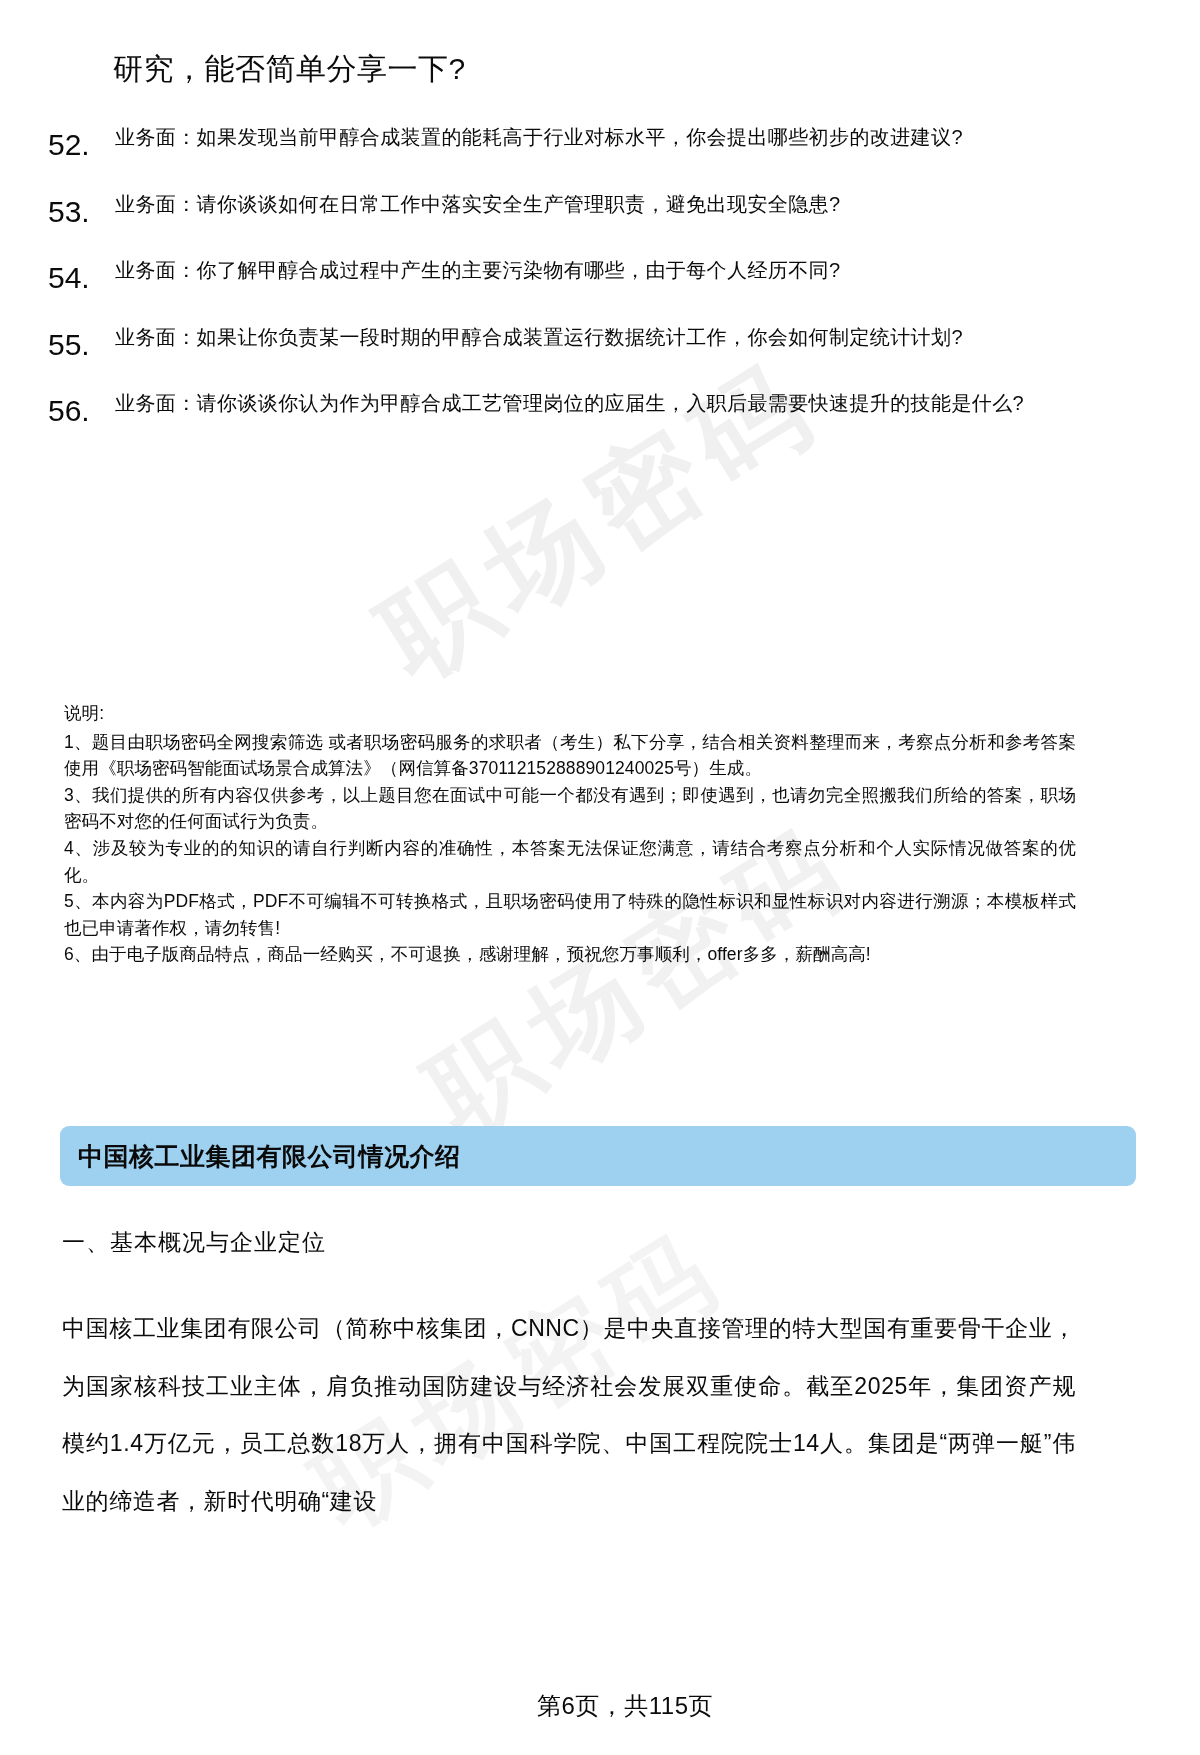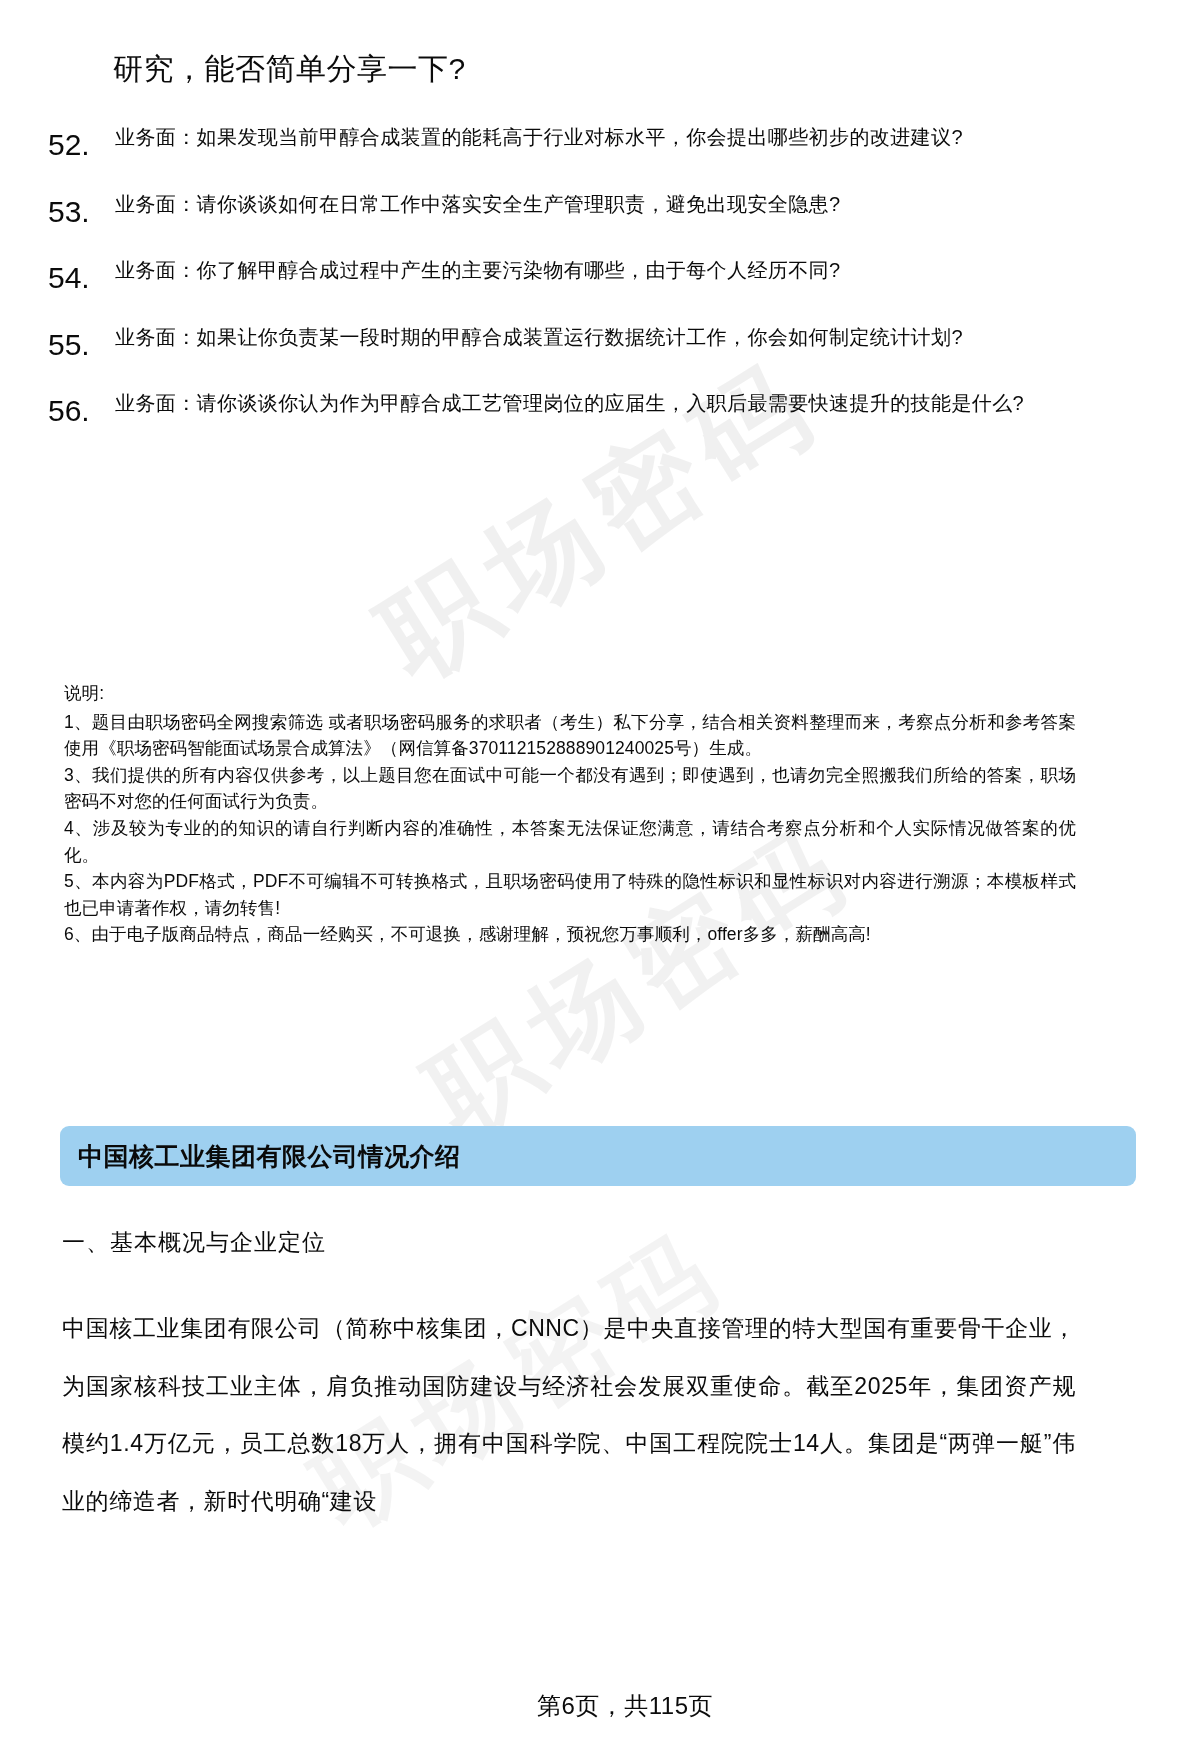--- a/index.html
+++ b/index.html
@@ -72,21 +72,21 @@
     font-size:20px;
     line-height:1.55;
     letter-spacing:0.4px;
     text-align:justify;
     text-justify:inter-ideograph;
   }
 
   
   .notes{
     position:absolute;
-    left:64px; top:680px;
+    left:64px; top:700px;
     width:1012px;
     font-size:17.5px;
     line-height:1.52;
     letter-spacing:0.1px;
   }
   .notes-title{ margin-bottom:2px; }
   .note-line{ text-align:justify; text-justify:inter-ideograph; }
 
   
   .banner{

